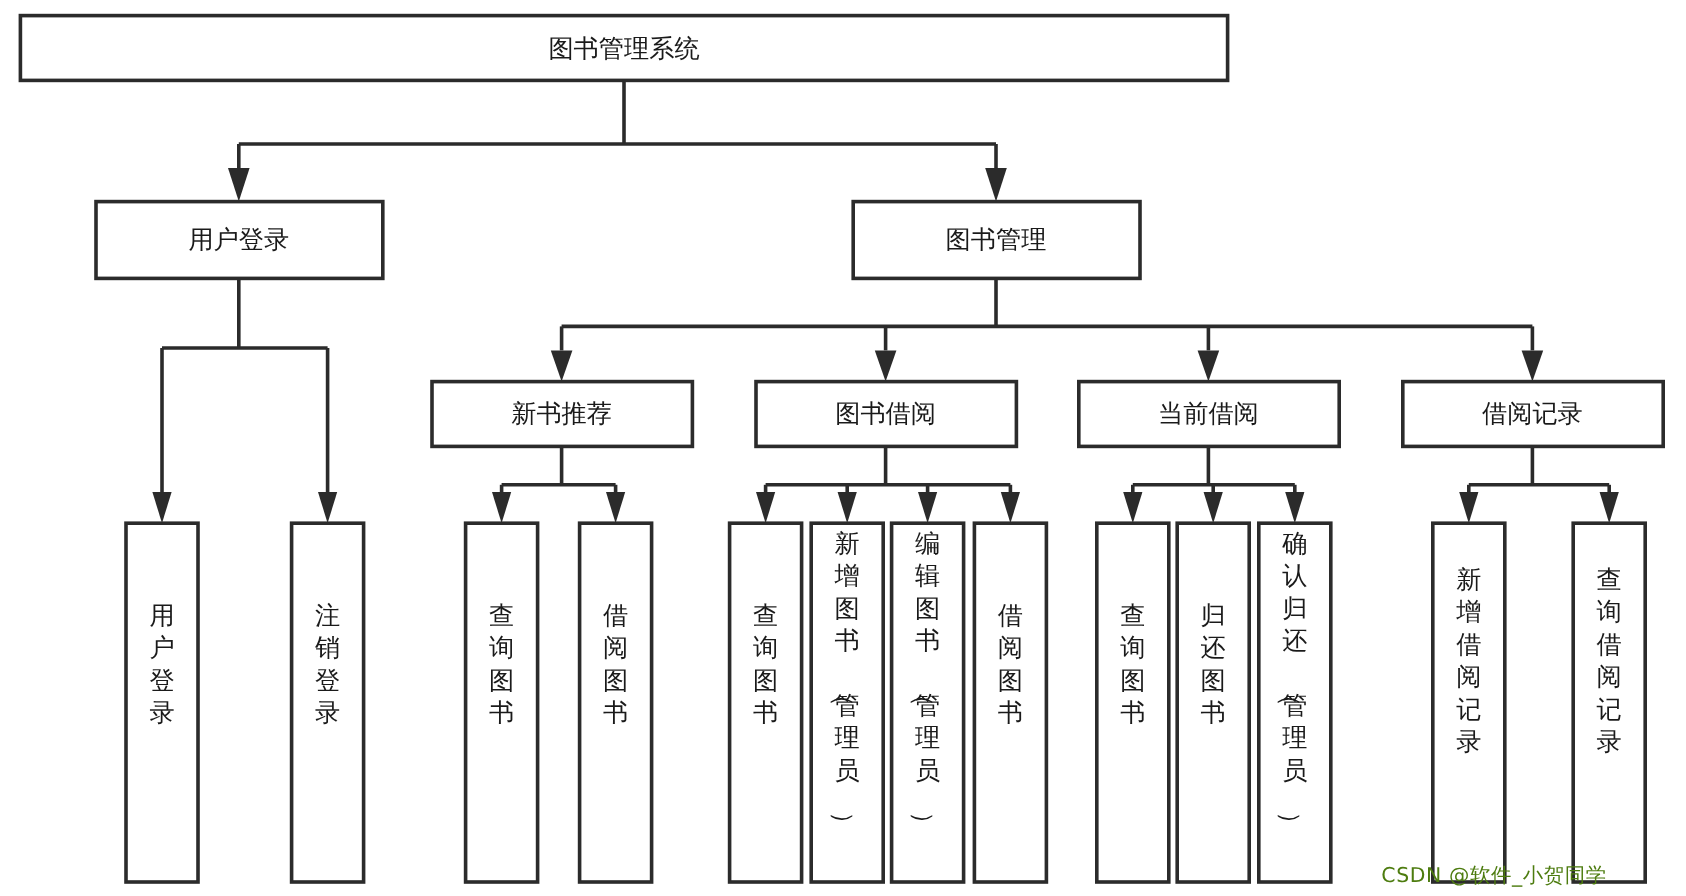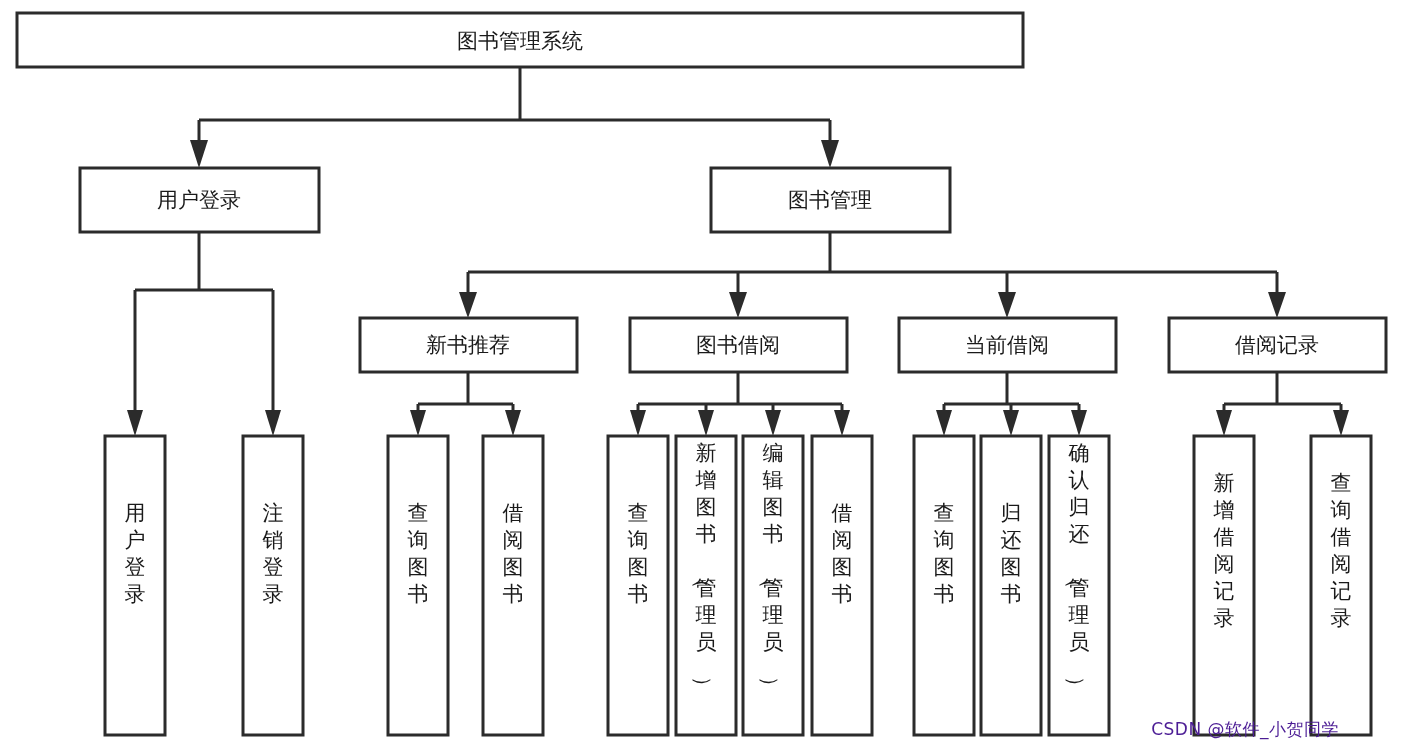--- a/index.html
+++ b/index.html
@@ -54,21 +54,21 @@
     fill: #1a1a1a;
     text-anchor: middle;
     white-space: pre;
   }
   .watermark {
     position: absolute;
     right: 8px;
     bottom: 6px;
     font-family: "DejaVu Sans", "Liberation Sans", sans-serif;
     font-size: 17px;
-    color: #4c1d95;
+    color: #4d7c0f;
     letter-spacing: 0.5px;
     user-select: none;
     pointer-events: none;
   }
 </style>
 </head>
 <body>
 
 <div id="diagram-root">
 

